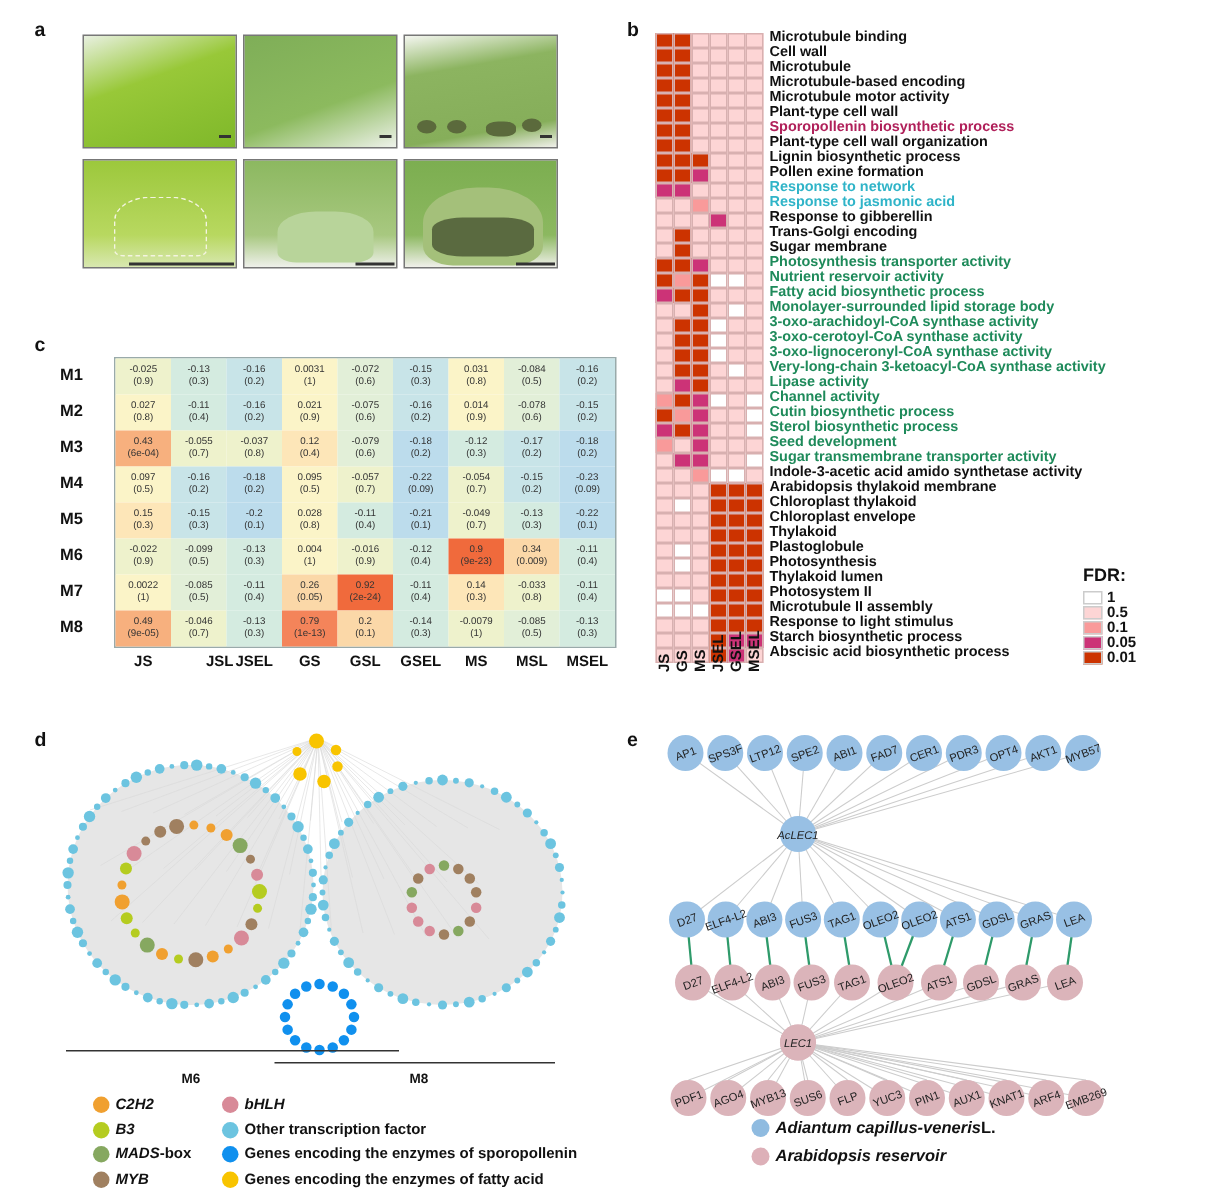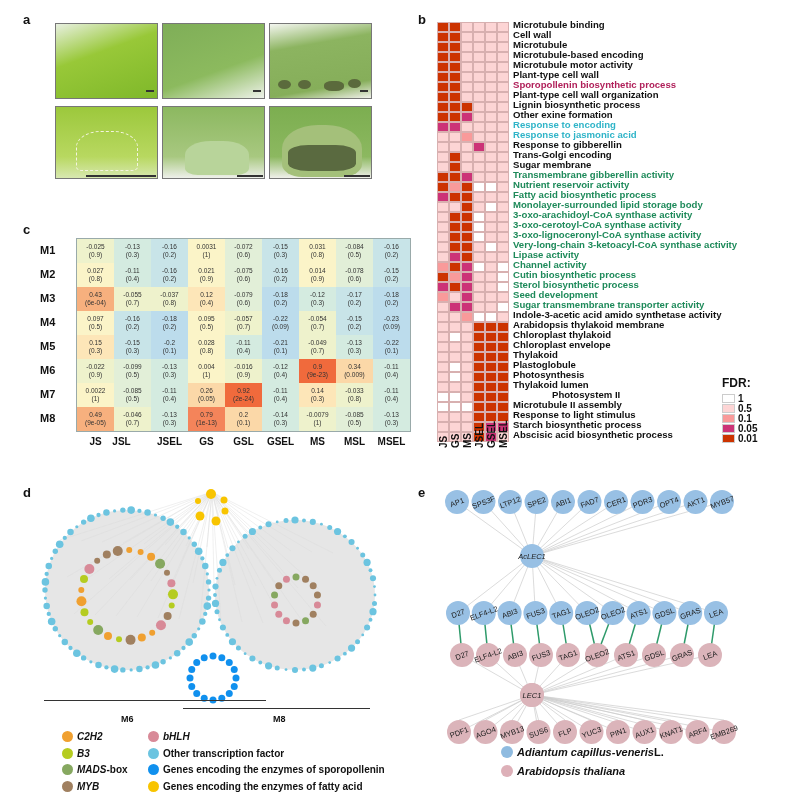--- a/index.html
+++ b/index.html
@@ -406,27 +406,27 @@
 <div id="b-labels">
     <div style="color: rgb(17, 17, 17);">Microtubule binding</div>
     <div style="color: rgb(17, 17, 17);">Cell wall</div>
     <div style="color: rgb(17, 17, 17);">Microtubule</div>
     <div style="color: rgb(17, 17, 17);">Microtubule-based encoding</div>
     <div style="color: rgb(17, 17, 17);">Microtubule motor activity</div>
     <div style="color: rgb(17, 17, 17);">Plant-type cell wall</div>
     <div style="color: rgb(176, 32, 90);">Sporopollenin biosynthetic process</div>
     <div style="color: rgb(17, 17, 17);">Plant-type cell wall organization</div>
     <div style="color: rgb(17, 17, 17);">Lignin biosynthetic process</div>
-    <div style="color: rgb(17, 17, 17);">Other exine formation</div>
-    <div style="color: rgb(47, 180, 200);">Response to encoding</div>
+    <div style="color: rgb(17, 17, 17);">Pollen exine formation</div>
+    <div style="color: rgb(47, 180, 200);">Response to network</div>
     <div style="color: rgb(47, 180, 200);">Response to jasmonic acid</div>
     <div style="color: rgb(17, 17, 17);">Response to gibberellin</div>
     <div style="color: rgb(17, 17, 17);">Trans-Golgi encoding</div>
     <div style="color: rgb(17, 17, 17);">Sugar membrane</div>
-    <div style="color: rgb(30, 138, 90);">Transmembrane gibberellin activity</div>
+    <div style="color: rgb(30, 138, 90);">Photosynthesis transporter activity</div>
     <div style="color: rgb(30, 138, 90);">Nutrient reservoir activity</div>
     <div style="color: rgb(30, 138, 90);">Fatty acid biosynthetic process</div>
     <div style="color: rgb(30, 138, 90);">Monolayer-surrounded lipid storage body</div>
     <div style="color: rgb(30, 138, 90);">3-oxo-arachidoyl-CoA synthase activity</div>
     <div style="color: rgb(30, 138, 90);">3-oxo-cerotoyl-CoA synthase activity</div>
     <div style="color: rgb(30, 138, 90);">3-oxo-lignoceronyl-CoA synthase activity</div>
     <div style="color: rgb(30, 138, 90);">Very-long-chain 3-ketoacyl-CoA synthase activity</div>
     <div style="color: rgb(30, 138, 90);">Lipase activity</div>
     <div style="color: rgb(30, 138, 90);">Channel activity</div>
     <div style="color: rgb(30, 138, 90);">Cutin biosynthetic process</div>
@@ -434,21 +434,21 @@
     <div style="color: rgb(30, 138, 90);">Seed development</div>
     <div style="color: rgb(30, 138, 90);">Sugar transmembrane transporter activity</div>
     <div style="color: rgb(17, 17, 17);">Indole-3-acetic acid amido synthetase activity</div>
     <div style="color: rgb(17, 17, 17);">Arabidopsis thylakoid membrane</div>
     <div style="color: rgb(17, 17, 17);">Chloroplast thylakoid</div>
     <div style="color: rgb(17, 17, 17);">Chloroplast envelope</div>
     <div style="color: rgb(17, 17, 17);">Thylakoid</div>
     <div style="color: rgb(17, 17, 17);">Plastoglobule</div>
     <div style="color: rgb(17, 17, 17);">Photosynthesis</div>
     <div style="color: rgb(17, 17, 17);">Thylakoid lumen</div>
-    <div style="color: rgb(17, 17, 17); margin-left: 39px;">Photosystem II</div>
+    <div style="color: rgb(17, 17, 17);">Photosystem II</div>
     <div style="color: rgb(17, 17, 17);">Microtubule II assembly</div>
     <div style="color: rgb(17, 17, 17);">Response to light stimulus</div>
     <div style="color: rgb(17, 17, 17);">Starch biosynthetic process</div>
     <div style="color: rgb(17, 17, 17);">Abscisic acid biosynthetic process</div>
   </div>
 <div id="b-cols">
     <div class="bcollab" style="left: 438px; top: 448px;">JS</div>
     <div class="bcollab" style="left: 450px; top: 448px;">GS</div>
     <div class="bcollab" style="left: 462px; top: 448px;">MS</div>
     <div class="bcollab" style="left: 474px; top: 448px;">JSEL</div>
@@ -793,21 +793,21 @@
     <div class="crowlab" style="top: 268px;">M2</div>
     <div class="crowlab" style="top: 292px;">M3</div>
     <div class="crowlab" style="top: 316px;">M4</div>
     <div class="crowlab" style="top: 340px;">M5</div>
     <div class="crowlab" style="top: 364px;">M6</div>
     <div class="crowlab" style="top: 388px;">M7</div>
     <div class="crowlab" style="top: 412px;">M8</div>
   </div>
 <div id="c-collabs">
     <div class="ccollab" style="left: 77px;">JS</div>
-    <div class="ccollab" style="left: 103px;">JSL</div>
+    <div class="ccollab" style="left: 128px;">JSL</div>
     <div class="ccollab" style="left: 151px;">JSEL</div>
     <div class="ccollab" style="left: 188px;">GS</div>
     <div class="ccollab" style="left: 225px;">GSL</div>
     <div class="ccollab" style="left: 262px;">GSEL</div>
     <div class="ccollab" style="left: 299px;">MS</div>
     <div class="ccollab" style="left: 336px;">MSL</div>
     <div class="ccollab" style="left: 373px;">MSEL</div>
   </div>
 
 <div class="plabel" style="left:23px;top:485px">d</div>
@@ -1199,21 +1199,21 @@
     <text x="127" y="218" text-anchor="middle" font-size="7.5" font-family="Liberation Sans, sans-serif" fill="#222" transform="rotate(0 127 215)" font-style="italic">LEC1</text>
   </svg>
 <div id="e-legend">
     <div class="eleg" style="left: 501px; top: 746px;">
       <span class="legdot" style="background: rgb(143, 187, 224); width: 12px; height: 12px;"></span>
       <span>Adiantum capillus-veneris</span>
       <span style="font-style: normal;"> L.</span>
     </div>
     <div class="eleg" style="left: 501px; top: 765px;">
       <span class="legdot" style="background: rgb(221, 176, 184); width: 12px; height: 12px;"></span>
-      <span>Arabidopsis thaliana</span>
+      <span>Arabidopsis reservoir</span>
     </div>
   </div>
 
 <svg style="position:absolute;left:405px;top:480px" width="404" height="317" id="e-bottom">
     <line x1="54" y1="252" x2="127" y2="215" stroke="#cccccc" stroke-width="0.7"></line>
     <line x1="80.5" y1="252" x2="127" y2="215" stroke="#cccccc" stroke-width="0.7"></line>
     <line x1="107" y1="252" x2="127" y2="215" stroke="#cccccc" stroke-width="0.7"></line>
     <line x1="133.5" y1="252" x2="127" y2="215" stroke="#cccccc" stroke-width="0.7"></line>
     <line x1="160" y1="252" x2="127" y2="215" stroke="#cccccc" stroke-width="0.7"></line>
     <line x1="186.5" y1="252" x2="127" y2="215" stroke="#cccccc" stroke-width="0.7"></line>

